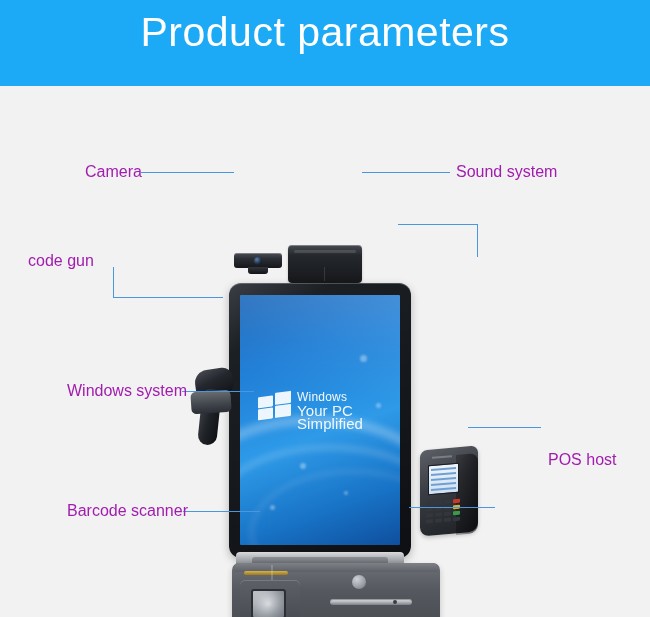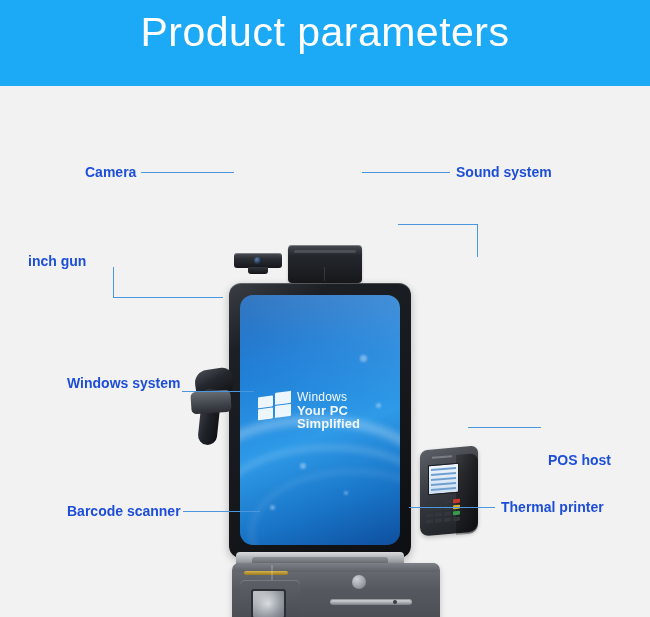--- a/index.html
+++ b/index.html
@@ -46,25 +46,24 @@
     position: absolute;
     left: 0; top: 86px;
     width: 650px;
     height: 531px;
     background: #f2f2f2;
   }
 
   
   .label {
     position: absolute;
-    color: #1d4ed8;
-    font-size: 14px;
+    color: #a21caf;
+    font-size: 16px;
     line-height: 18px;
     white-space: nowrap;
-    font-weight: bold;
   }
   .label.wrap { white-space: normal; }
 
   
   .leader-h {
     position: absolute;
     height: 0;
     border-top: 1.6px solid #4A97E0;
   }
   .leader-v {
@@ -129,21 +128,21 @@
     left: 229px; top: 197px;
     width: 182px; height: 275px;
     border-radius: 12px;
     background: linear-gradient(145deg,#3b3f45 0%, #1c1f24 18%, #0d0f12 100%);
     box-shadow: 0 3px 8px rgba(0,0,0,.25), inset 0 1px 0 rgba(255,255,255,.22);
   }
   #display-screen {
     position: absolute;
     left: 11px; top: 12px;
     width: 160px; height: 250px;
-    border-radius: 13px;
+    border-radius: 1px;
     overflow: hidden;
     background: linear-gradient(160deg,#1763b8 0%, #1f7ed6 25%, #2e9ae8 55%, #1873c6 80%, #0f4f9e 100%);
   }
   .swoosh {
     position: absolute;
     border-radius: 50%;
     background: transparent;
     border: 10px solid rgba(255,255,255,.20);
     filter: blur(3px);
   }
@@ -187,24 +186,23 @@
   #win-p4 { left: 17px; top: 13px; width: 16px; height: 12px; }
   #win-text { margin-left: 5px; }
   #win-brand {
     color: rgba(255,255,255,.95);
     font-size: 12px;
     line-height: 13px;
     letter-spacing: .2px;
   }
   #win-tagline {
     color: rgba(255,255,255,.92);
-    font-size: 13px;
+    font-size: 15px;
     line-height: 13px;
     letter-spacing: .1px;
-    font-weight: bold;
   }
 
   
   #scanner-gun { position: absolute; left: 189px; top: 283px; width: 44px; height: 86px; }
   #gun-head {
     position: absolute;
     left: 6px; top: 0; width: 38px; height: 26px;
     border-radius: 13px 10px 9px 6px;
     background: linear-gradient(160deg,#4b4f56 0%, #24272d 45%, #101215 100%);
     transform: rotate(-8deg);
@@ -490,28 +488,27 @@
     <div class="leader-v" style="left:477px; top:138px; height:33px;"></div>
 
     <div class="leader-h" style="left:468px; top:341px; width:73px;"></div>
 
     <div class="leader-h" style="left:409px; top:421px; width:86px;"></div>
 
     <div class="label" style="left:85px; top:77px;">Camera</div>
 
     <div class="label wrap" style="left:28px; top:148px; width:175px;">
       <br>
-      <span>inch gun</span>
+      <span>code gun</span>
     </div>
 
-    <div class="label" style="left:67px; top:288px;">Windows system</div>
+    <div class="label" style="left:67px; top:296px;">Windows system</div>
 
     <div class="label" style="left:456px; top:77px;">Sound system</div>
 
     <div class="label" style="left:67px; top:416px;">Barcode scanner</div>
 
 
     <div class="label" style="left:548px; top:332px;margin-top:33px;">POS host</div>
 
-    <div class="label" style="left:501px; top:412px;">Thermal printer</div>
 
   </div>
 </div>
 
 </body></html>

